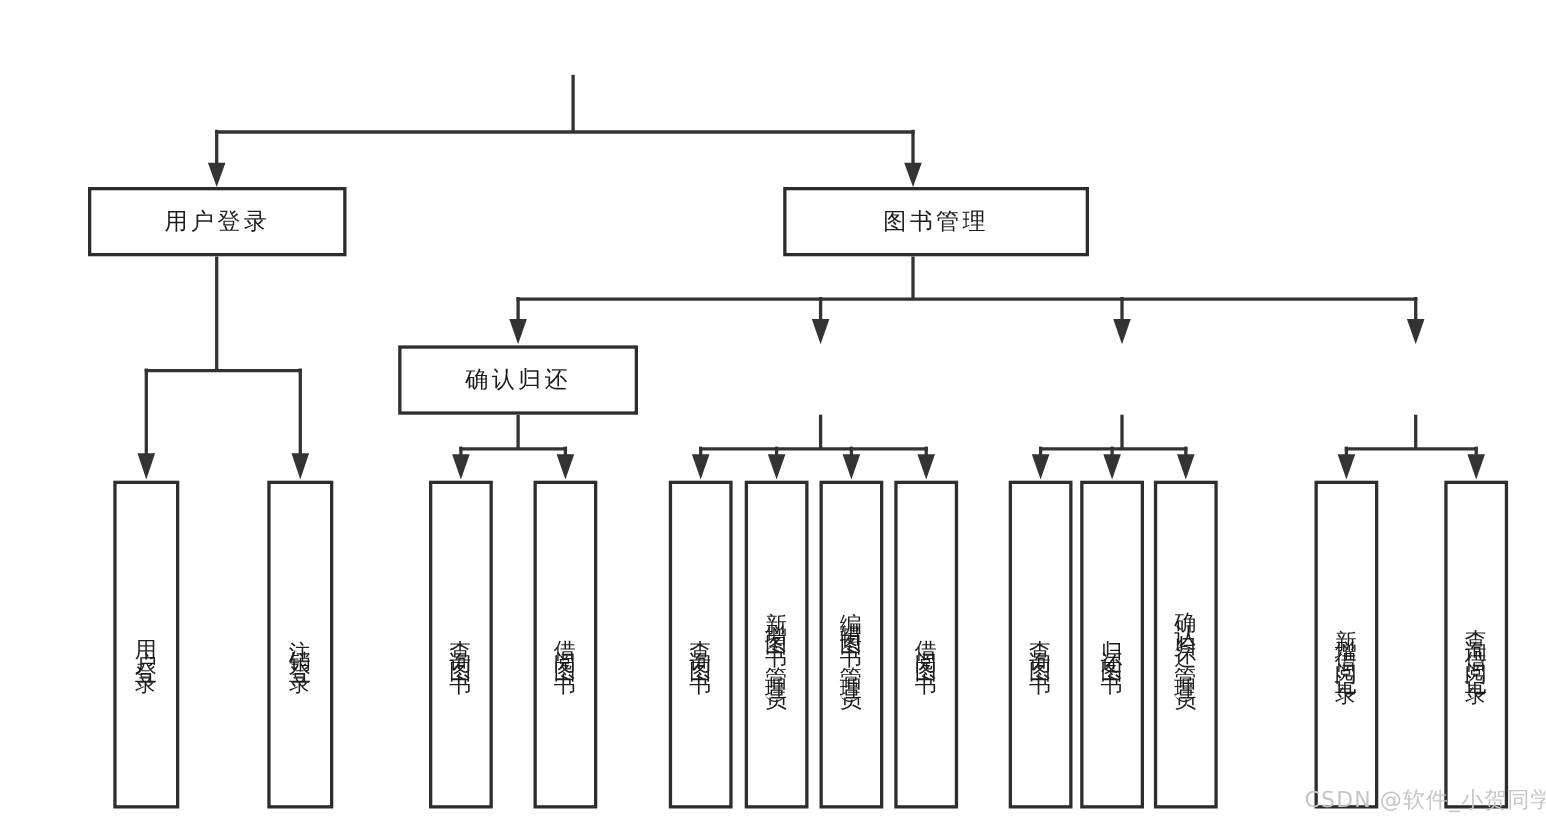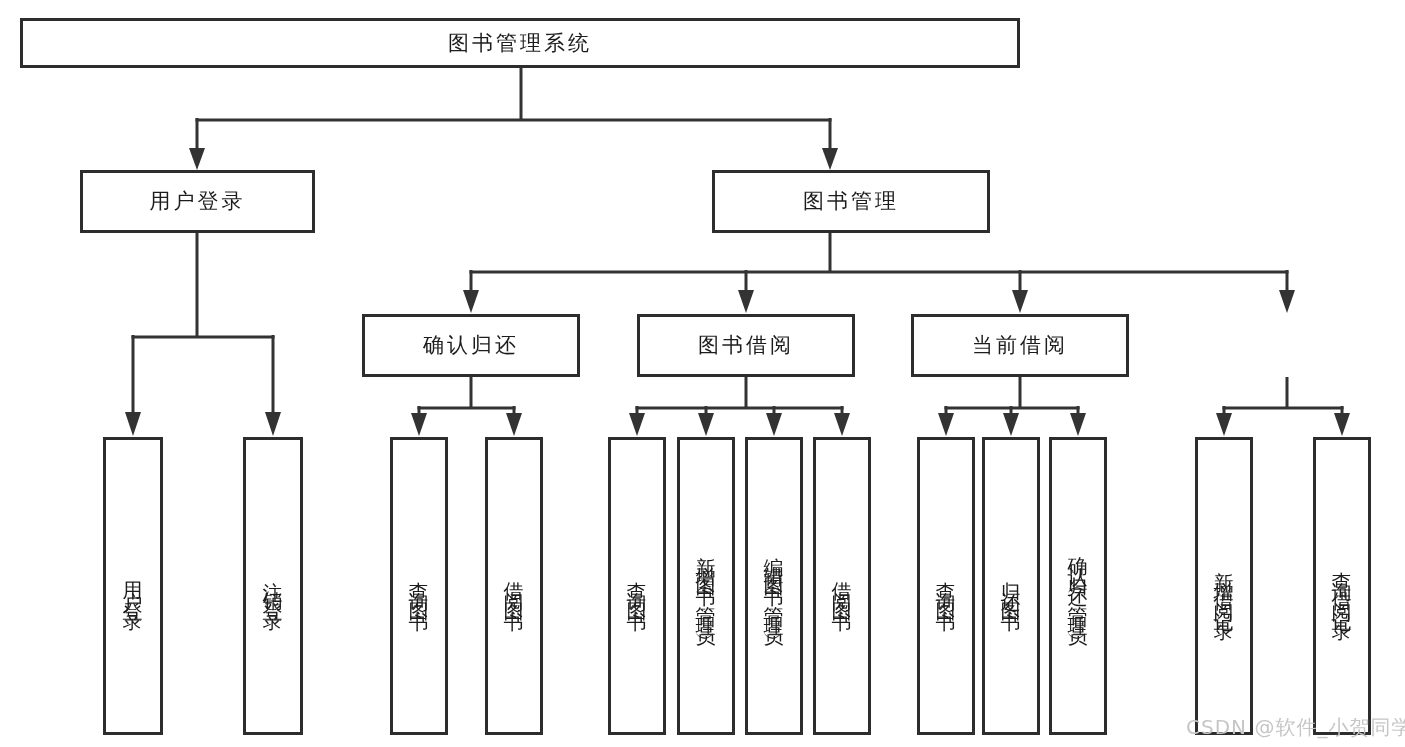--- a/index.html
+++ b/index.html
@@ -113,28 +113,25 @@
     <polygon points="1070,413 1086,413 1078,436"></polygon>
 
     <line x1="1287" y1="377" x2="1287" y2="408"></line>
     <line x1="1222.5" y1="408" x2="1343.5" y2="408"></line>
     <line x1="1224" y1="406" x2="1224" y2="414"></line>
     <polygon points="1216,413 1232,413 1224,436"></polygon>
     <line x1="1342" y1="406" x2="1342" y2="414"></line>
     <polygon points="1334,413 1350,413 1342,436"></polygon>
   </svg>
 
-  <div class="box" style="left:20px;top:18px;width:1000px;height:50px">图书管理系统</div>
 
   <div class="box" style="left:80px;top:170px;width:235px;height:63px">用户登录</div>
   <div class="box" style="left:712px;top:170px;width:278px;height:63px">图书管理</div>
 
   <div class="box" style="left:362px;top:314px;width:218px;height:63px">确认归还</div>
-  <div class="box" style="left:637px;top:314px;width:218px;height:63px">图书借阅</div>
-  <div class="box" style="left:911px;top:314px;width:218px;height:63px">当前借阅</div>
 
   <div class="box vbox" style="left:103px;top:437px;width:60px;height:298px">用户登录</div>
   <div class="box vbox" style="left:243px;top:437px;width:60px;height:298px">注销登录</div>
 
   <div class="box vbox" style="left:390px;top:437px;width:58px;height:298px">查询图书</div>
   <div class="box vbox" style="left:485px;top:437px;width:58px;height:298px">借阅图书</div>
 
   <div class="box vbox" style="left:608px;top:437px;width:58px;height:298px">查询图书</div>
   <div class="box vbox" style="left:677px;top:437px;width:58px;height:298px">新增图书（管理员）</div>
   <div class="box vbox" style="left:745px;top:437px;width:58px;height:298px">编辑图书（管理员）</div>

